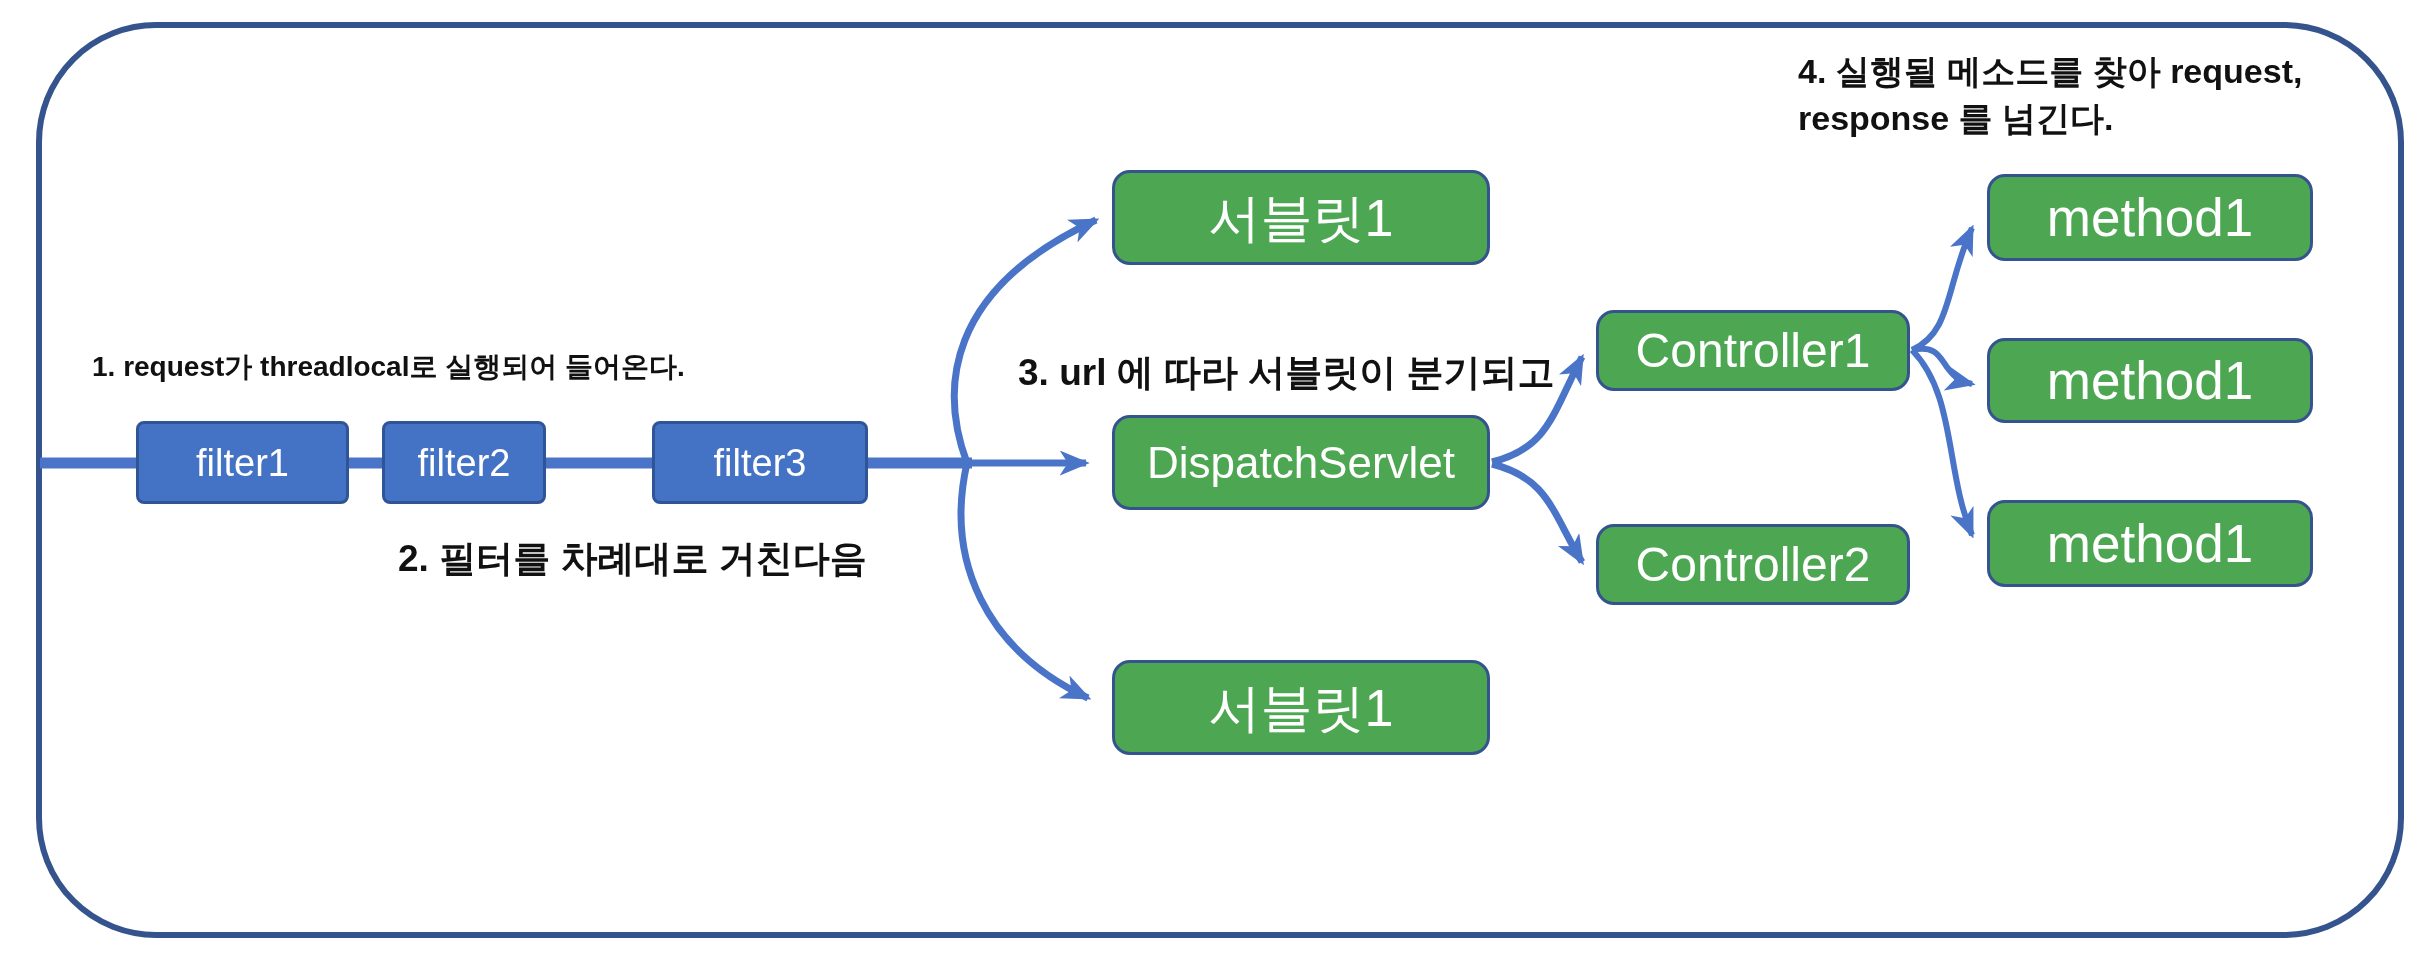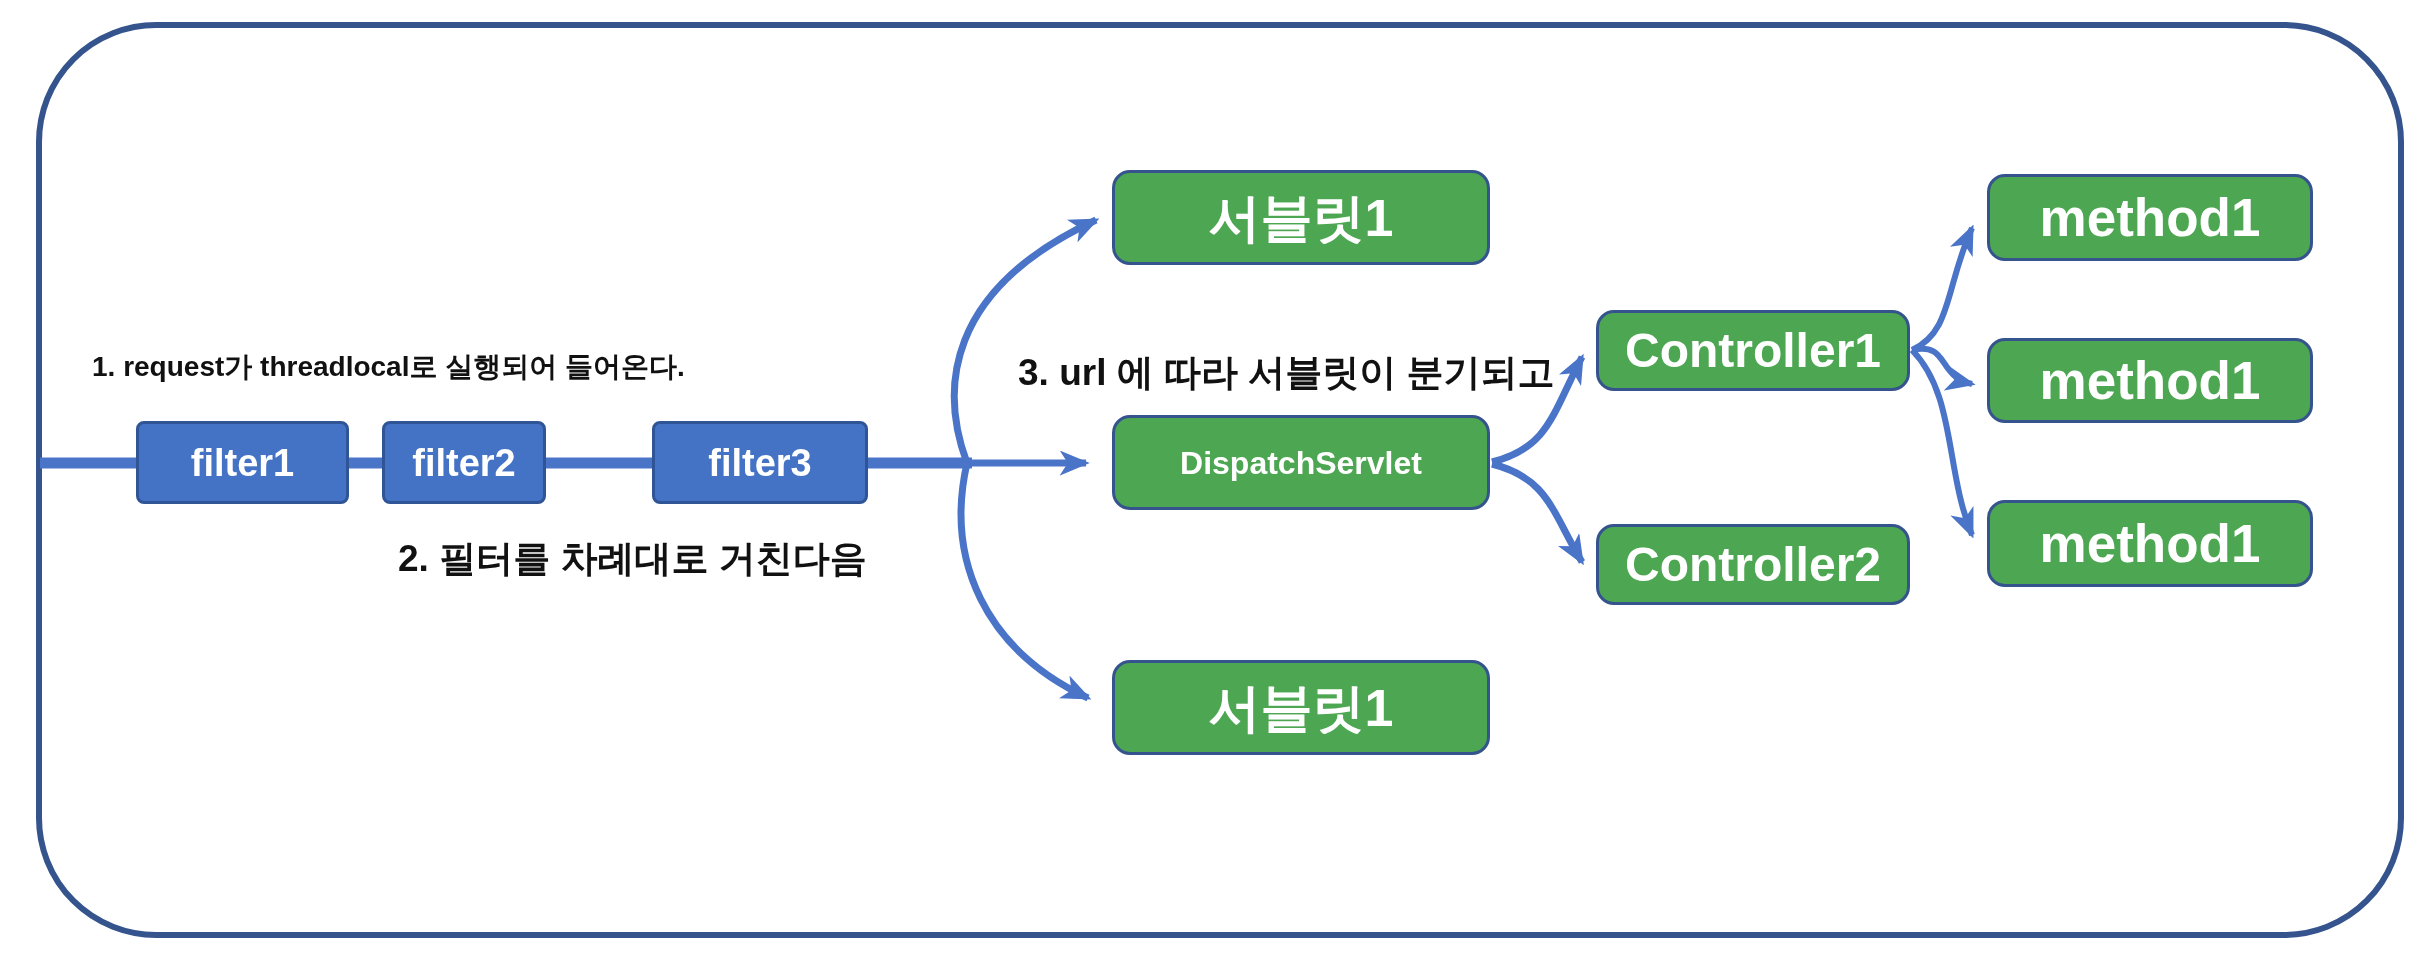--- a/index.html
+++ b/index.html
@@ -8,26 +8,26 @@
     --arrow:#4a74c8; --outer-border:#35548e; --text:#111111;
   }
   *{margin:0;padding:0;box-sizing:border-box;}
   html,body{width:2430px;height:966px;background:#ffffff;overflow:hidden;}
   body{font-family:"Liberation Sans","DejaVu Sans",sans-serif;position:relative;}
   .canvas{position:absolute;left:0;top:0;width:2430px;height:966px;}
   .outer-box{position:absolute;left:36px;top:22px;width:2368px;height:916px;
     border:6px solid var(--outer-border);border-radius:120px;background:transparent;z-index:1;}
   svg.edges{position:absolute;left:0;top:0;width:2430px;height:966px;z-index:2;}
   .node{position:absolute;display:flex;align-items:center;justify-content:center;
-    color:#ffffff;font-weight:bold;z-index:3;text-align:center;line-height:1;}
+    color:#ffffff;font-weight:normal;z-index:3;text-align:center;line-height:1;}
   .node.blue{background:var(--blue-fill);border:3px solid var(--blue-border);border-radius:8px;}
   .node.green{background:var(--green-fill);border:3px solid var(--green-border);border-radius:18px;}
   .filter{font-size:38px;}
   .servlet{font-size:52px;}
-  .dispatch{font-size:32px;}
+  .dispatch{font-size:44px;}
   .controller{font-size:48px;}
   .method{font-size:53px;}
   .diagram-title{position:absolute;left:192px;top:58px;font-size:52px;color:var(--text);
     font-weight:normal;z-index:3;white-space:nowrap;}
   .ann{position:absolute;color:var(--text);font-weight:bold;z-index:3;white-space:nowrap;}
   .ann1{left:92px;top:348px;font-size:28px;}
   .ann2{left:398px;top:534px;font-size:37px;}
   .ann3{left:1018px;top:348px;font-size:37px;}
   .ann4{left:1798px;top:48px;font-size:34px;line-height:1.38;}
 </style>
@@ -52,20 +52,24 @@
     <path d="M 1492 464 C 1548 478 1552 512 1582 562" stroke="var(--arrow)" stroke-width="7" marker-end="url(#ah)"></path>
     <path d="M 1912 350 C 1952 332 1945 288 1972 228" stroke="var(--arrow)" stroke-width="6" marker-end="url(#ah)"></path>
     <path d="M 1912 350 C 1950 342 1936 376 1972 384" stroke="var(--arrow)" stroke-width="6" marker-end="url(#ah)"></path>
     <path d="M 1912 350 C 1956 395 1945 470 1972 535" stroke="var(--arrow)" stroke-width="6" marker-end="url(#ah)"></path>
   </svg>
 
 
   <div class="ann ann1">1. request가 threadlocal로 실행되어 들어온다.</div>
   <div class="ann ann2">2. 필터를 차례대로 거친다음</div>
   <div class="ann ann3">3. url 에 따라 서블릿이 분기되고</div>
+  <div class="ann ann4">
+    <span>4. 실행될 메소드를 찾아 request,</span><br>
+    <span>response 를 넘긴다.</span>
+  </div>
 
   <div class="node blue filter" style="left:136px;top:421px;width:213px;height:83px;">filter1</div>
   <div class="node blue filter" style="left:382px;top:421px;width:164px;height:83px;">filter2</div>
   <div class="node blue filter" style="left:652px;top:421px;width:216px;height:83px;">filter3</div>
 
   <div class="node green servlet" style="left:1112px;top:170px;width:378px;height:95px;">서블릿1</div>
   <div class="node green dispatch" style="left:1112px;top:415px;width:378px;height:95px;">DispatchServlet</div>
   <div class="node green servlet" style="left:1112px;top:660px;width:378px;height:95px;">서블릿1</div>
 
   <div class="node green controller" style="left:1596px;top:310px;width:314px;height:81px;">Controller1</div>

